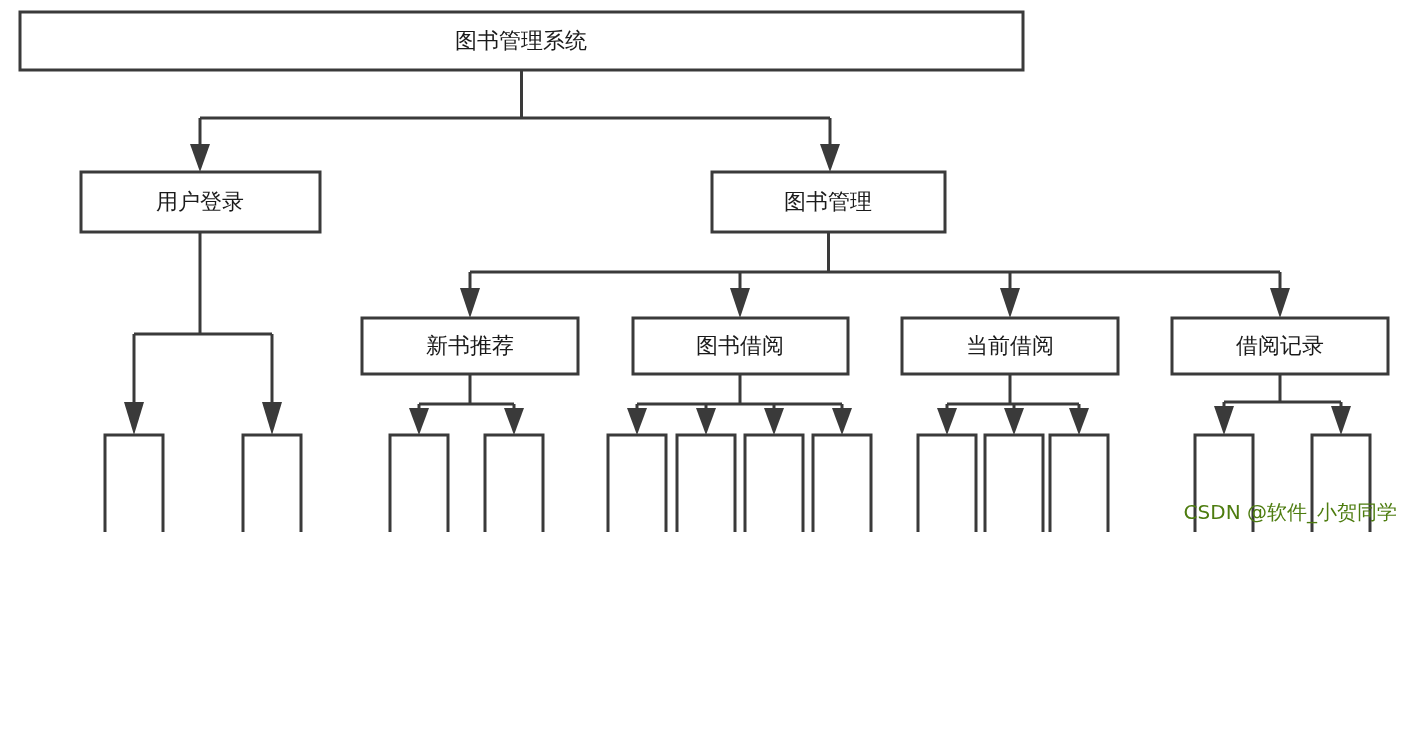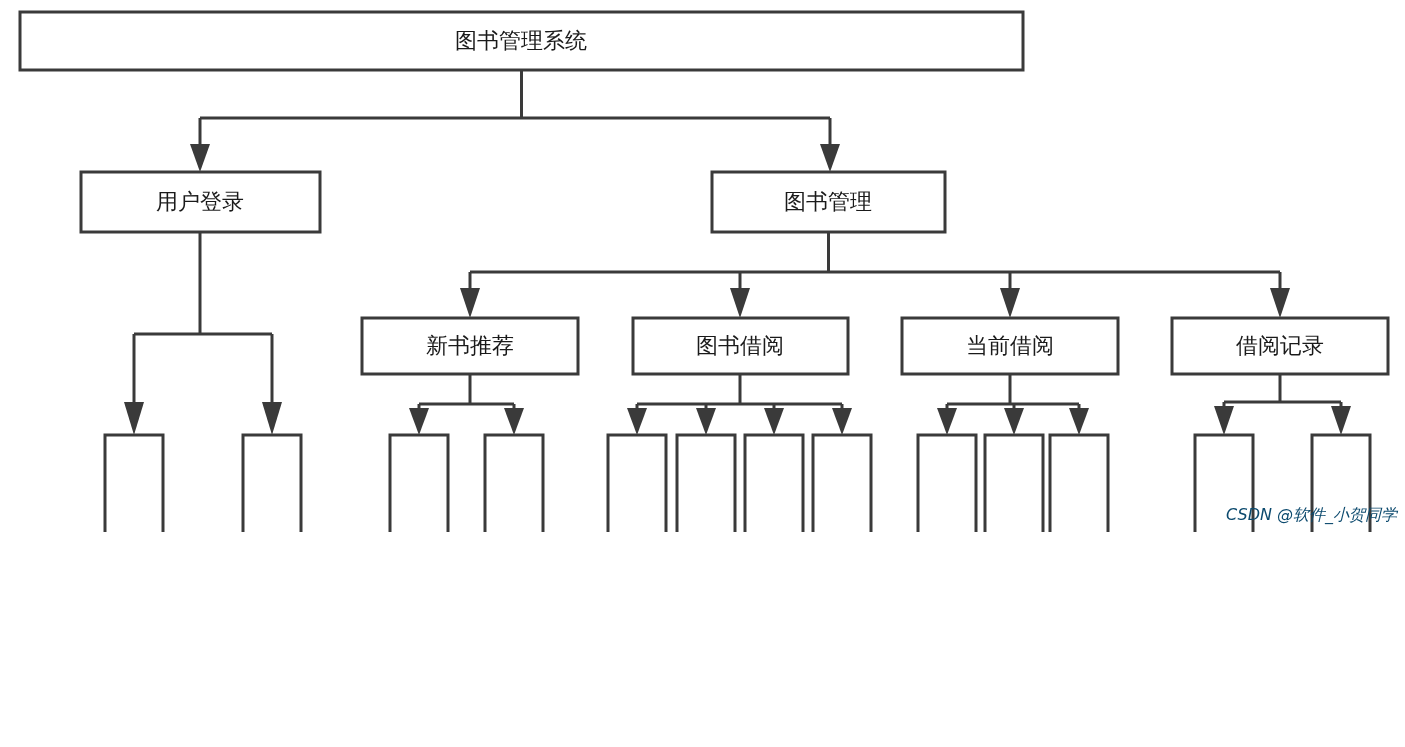--- a/index.html
+++ b/index.html
@@ -59,24 +59,23 @@
     align-items: center;
     justify-content: center;
     white-space: nowrap;
     pointer-events: none;
   }
   .watermark {
     position: absolute;
     right: 8px;
     bottom: 6px;
     font-family: "DejaVu Sans", "Liberation Sans", sans-serif;
-    font-size: 16px;
-    color: #0c4a6e;
+    font-size: 20px;
+    color: #4d7c0f;
     white-space: nowrap;
-    font-style: italic;
   }
 </style>
 </head>
 <body>
 
 <div id="canvas">
 
   <svg class="diagram" viewBox="0 0 1405 747">
 
     <g>

